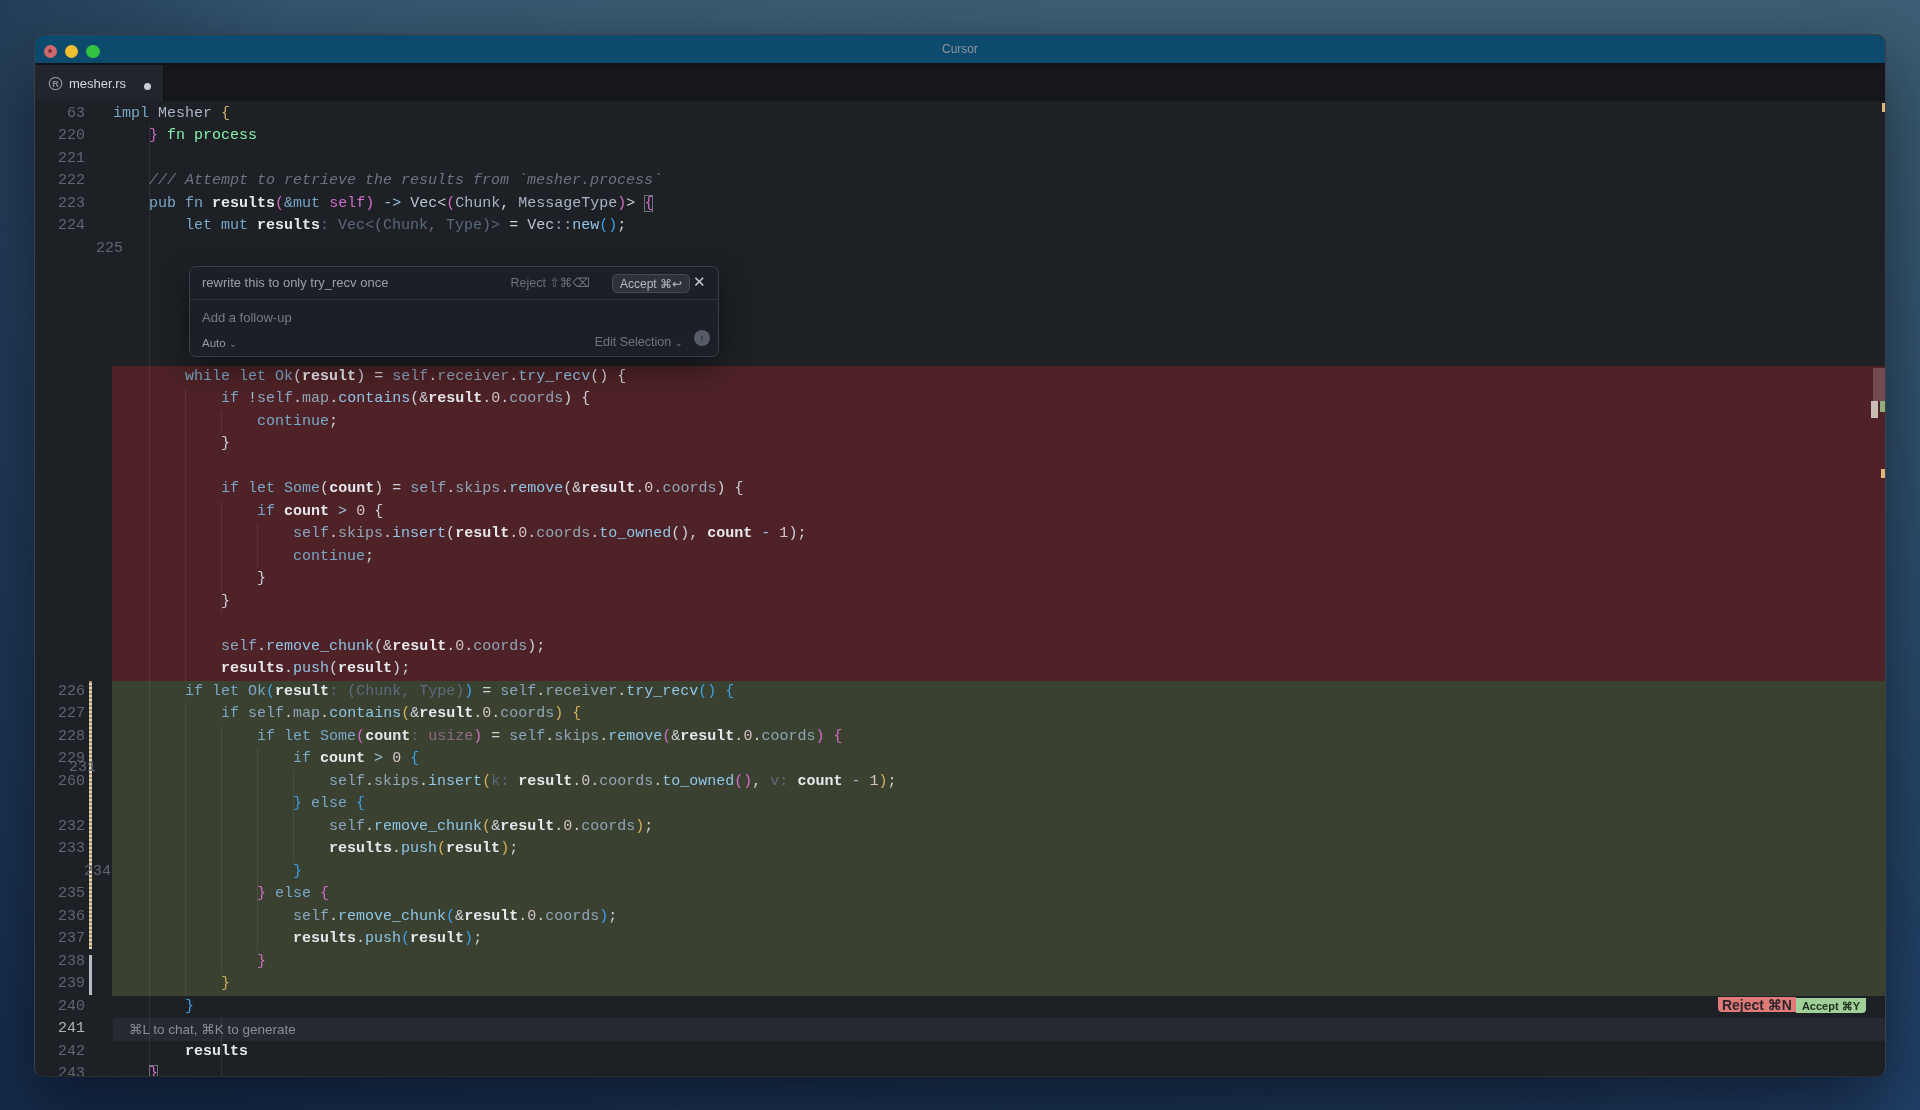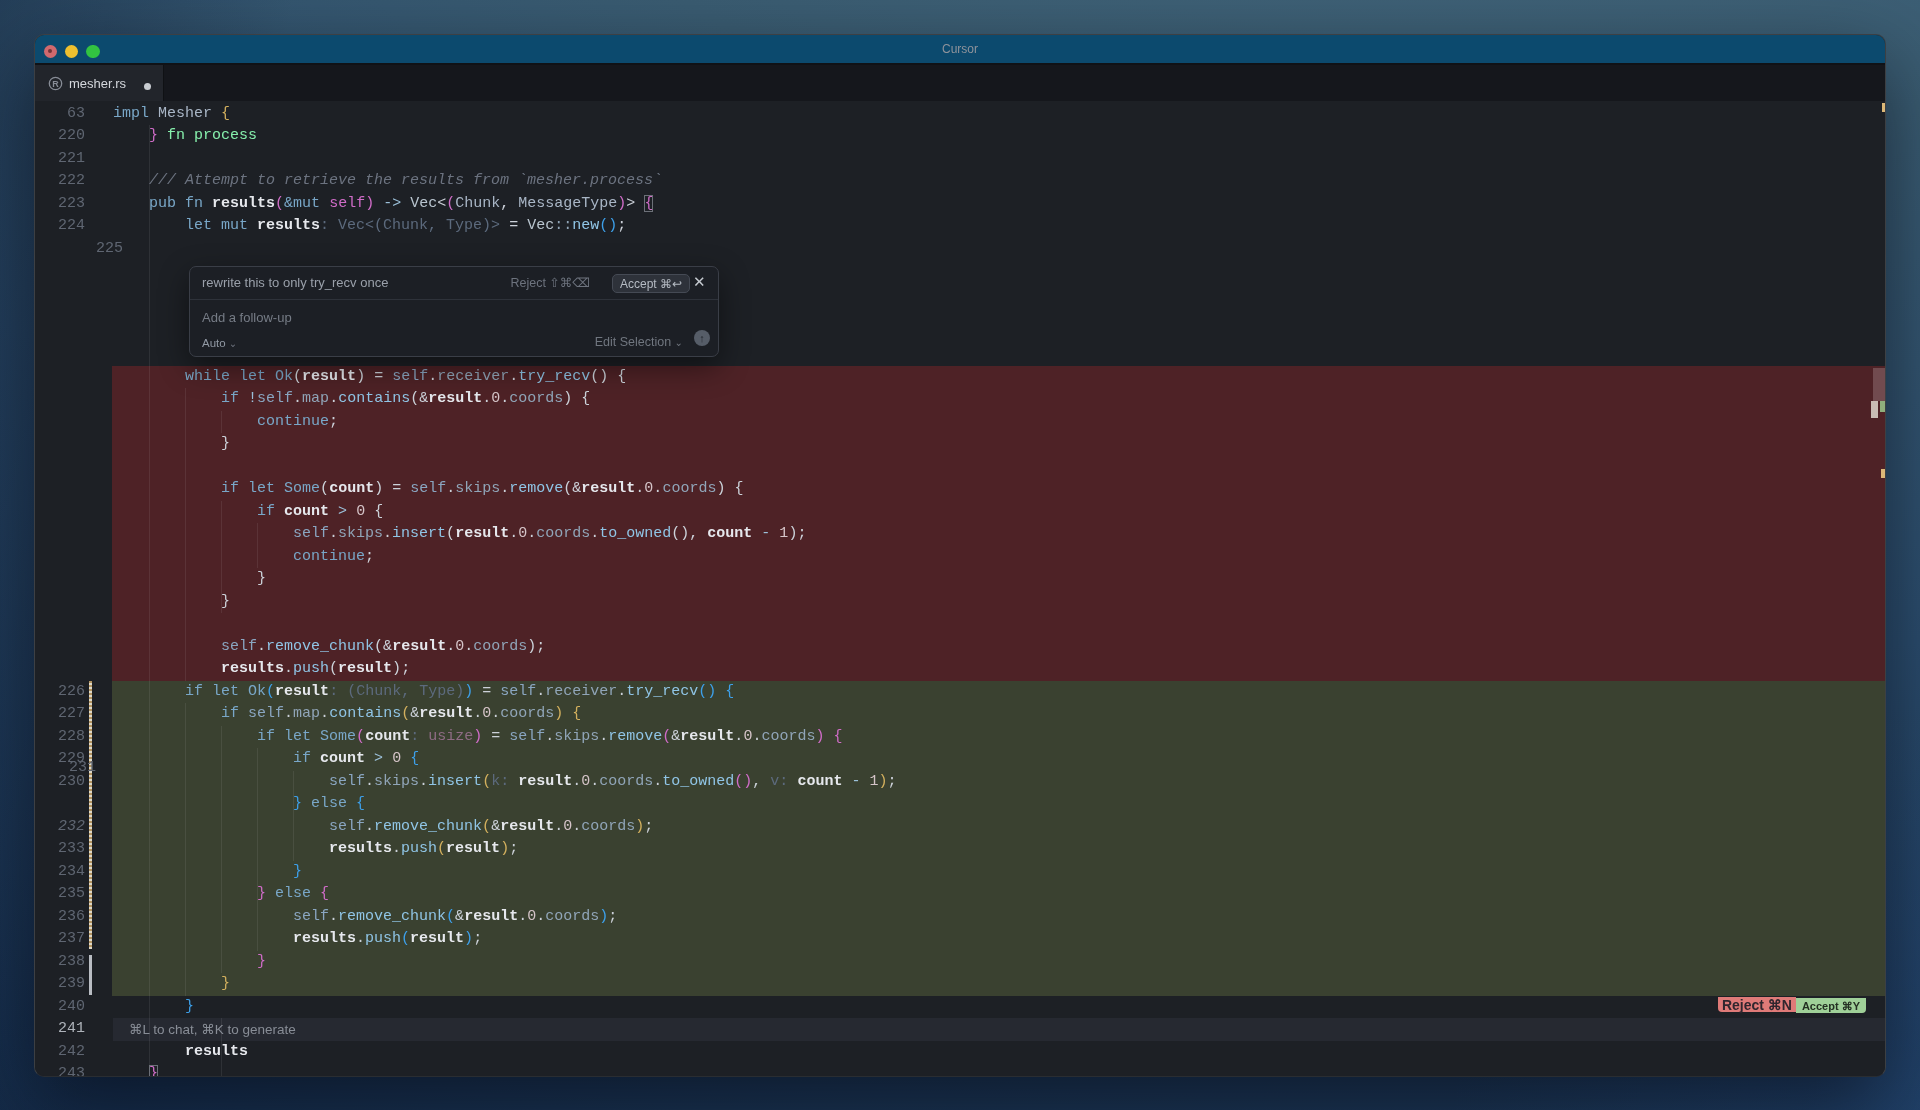--- a/index.html
+++ b/index.html
@@ -99,29 +99,29 @@
 <div class="cl mono" style="top:534.5px">            <span class="s">self</span><span class="p">.</span><span class="me">remove_chunk</span><span class="w">(</span><span class="p">&amp;</span><span class="b">result</span><span class="p">.</span><span class="n">0</span><span class="p">.</span><span class="f">coords</span><span class="w">)</span><span class="p">;</span></div>
 <div class="cl mono" style="top:557.0px">            <span class="b">results</span><span class="p">.</span><span class="me">push</span><span class="w">(</span><span class="b">result</span><span class="w">)</span><span class="p">;</span></div>
 <div class="ln" style="top:579.5px;">226</div>
 <div class="cl mono" style="top:579.5px">        <span class="k">if</span> <span class="k">let</span> <span class="k">Ok</span><span class="u">(</span><span class="b">result</span><span class="i">: (Chunk, Type)</span><span class="u">)</span> <span class="p">=</span> <span class="s">self</span><span class="p">.</span><span class="f">receiver</span><span class="p">.</span><span class="me">try_recv</span><span class="u">(</span><span class="u">)</span> <span class="u">{</span></div>
 <div class="ln" style="top:602.0px;">227</div>
 <div class="cl mono" style="top:602.0px">            <span class="k">if</span> <span class="s">self</span><span class="p">.</span><span class="f">map</span><span class="p">.</span><span class="me">contains</span><span class="y">(</span><span class="p">&amp;</span><span class="b">result</span><span class="p">.</span><span class="n">0</span><span class="p">.</span><span class="f">coords</span><span class="y">)</span> <span class="y">{</span></div>
 <div class="ln" style="top:624.5px;">228</div>
 <div class="cl mono" style="top:624.5px">                <span class="k">if</span> <span class="k">let</span> <span class="k">Some</span><span class="m">(</span><span class="b">count</span><span class="i">: </span><span style="color:#8e6c84">usize</span><span class="m">)</span> <span class="p">=</span> <span class="s">self</span><span class="p">.</span><span class="f">skips</span><span class="p">.</span><span class="me">remove</span><span class="m">(</span><span class="p">&amp;</span><span class="b">result</span><span class="p">.</span><span class="n">0</span><span class="p">.</span><span class="f">coords</span><span class="m">)</span> <span class="m">{</span></div>
 <div class="ln" style="top:647.0px;">229</div>
 <div class="cl mono" style="top:647.0px">                    <span class="k">if</span> <span class="b">count</span> <span class="o">&gt;</span> <span class="n">0</span> <span class="u">{</span></div>
-<div class="ln" style="top:669.5px;">230</div>
+<div class="ln" style="top:669.5px;">260</div>
 <div class="cl mono" style="top:669.5px">                        <span class="s">self</span><span class="p">.</span><span class="f">skips</span><span class="p">.</span><span class="me">insert</span><span class="y">(</span><span class="i">k:</span> <span class="b">result</span><span class="p">.</span><span class="n">0</span><span class="p">.</span><span class="f">coords</span><span class="p">.</span><span class="me">to_owned</span><span class="m">(</span><span class="m">)</span><span class="p">,</span> <span class="i">v:</span> <span class="b">count</span> <span class="o">-</span> <span class="n">1</span><span class="y">)</span><span class="p">;</span></div>
 <div class="ln" style="top:656px;padding-left:34px;">231</div>
 <div class="cl mono" style="top:692.0px">                    <span class="u">}</span> <span class="k">else</span> <span class="u">{</span></div>
-<div class="ln" style="top:714.5px;font-style:italic;">232</div>
+<div class="ln" style="top:714.5px;">232</div>
 <div class="cl mono" style="top:714.5px">                        <span class="s">self</span><span class="p">.</span><span class="me">remove_chunk</span><span class="y">(</span><span class="p">&amp;</span><span class="b">result</span><span class="p">.</span><span class="n">0</span><span class="p">.</span><span class="f">coords</span><span class="y">)</span><span class="p">;</span></div>
 <div class="ln" style="top:737.0px;">233</div>
 <div class="cl mono" style="top:737.0px">                        <span class="b">results</span><span class="p">.</span><span class="me">push</span><span class="y">(</span><span class="b">result</span><span class="y">)</span><span class="p">;</span></div>
-<div class="ln" style="top:759.5px;">234</div>
+<div class="ln" style="top:759.5px;margin-left:26px;">234</div>
 <div class="cl mono" style="top:759.5px">                    <span class="u">}</span></div>
 <div class="ln" style="top:782.0px;">235</div>
 <div class="cl mono" style="top:782.0px">                <span class="m">}</span> <span class="k">else</span> <span class="m">{</span></div>
 <div class="ln" style="top:804.5px;">236</div>
 <div class="cl mono" style="top:804.5px">                    <span class="s">self</span><span class="p">.</span><span class="me">remove_chunk</span><span class="u">(</span><span class="p">&amp;</span><span class="b">result</span><span class="p">.</span><span class="n">0</span><span class="p">.</span><span class="f">coords</span><span class="u">)</span><span class="p">;</span></div>
 <div class="ln" style="top:827.0px;">237</div>
 <div class="cl mono" style="top:827.0px">                    <span class="b">results</span><span class="p">.</span><span class="me">push</span><span class="u">(</span><span class="b">result</span><span class="u">)</span><span class="p">;</span></div>
 <div class="ln" style="top:849.5px;">238</div>
 <div class="cl mono" style="top:849.5px">                <span class="m">}</span></div>
 <div class="ln" style="top:872.0px;">239</div>

